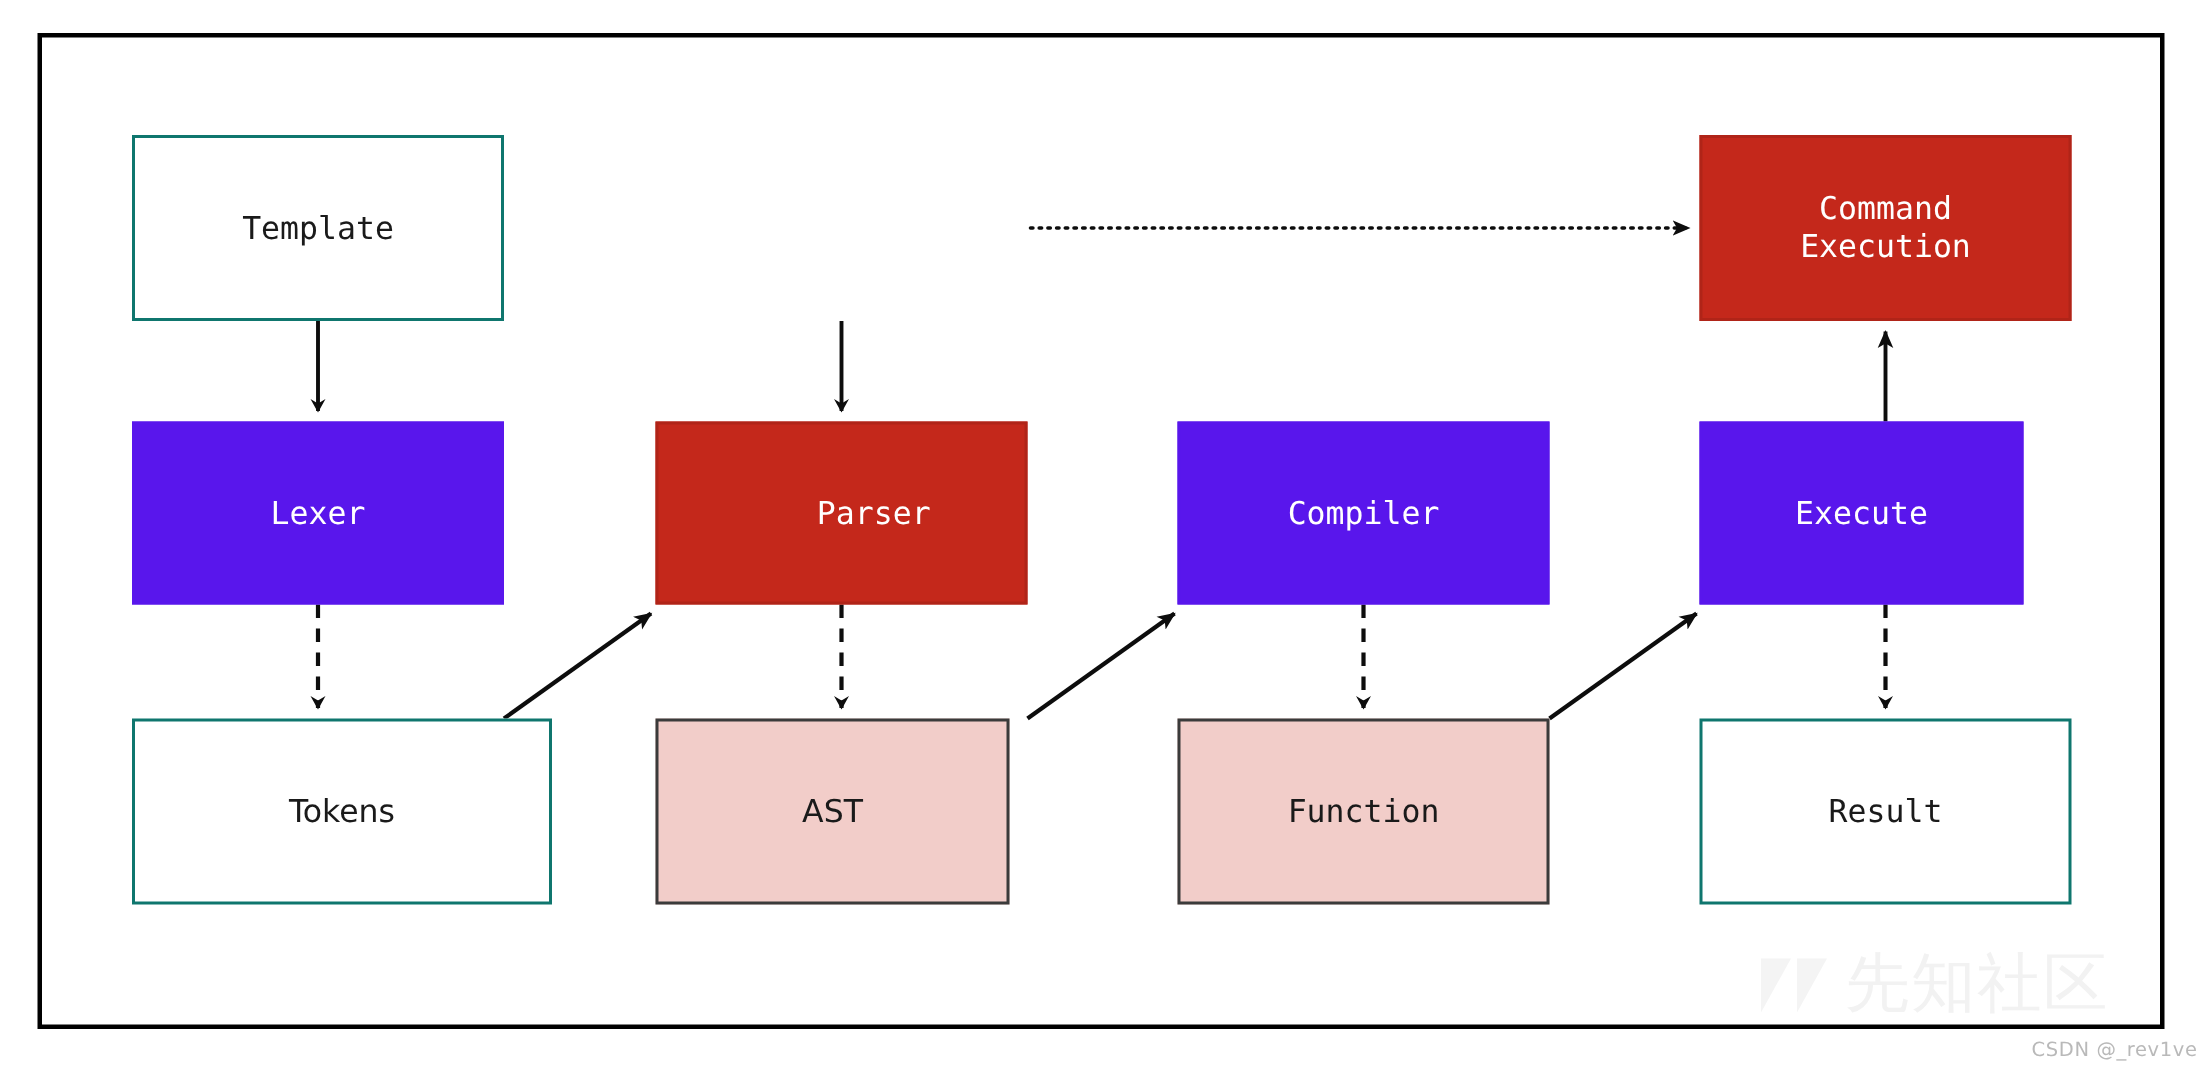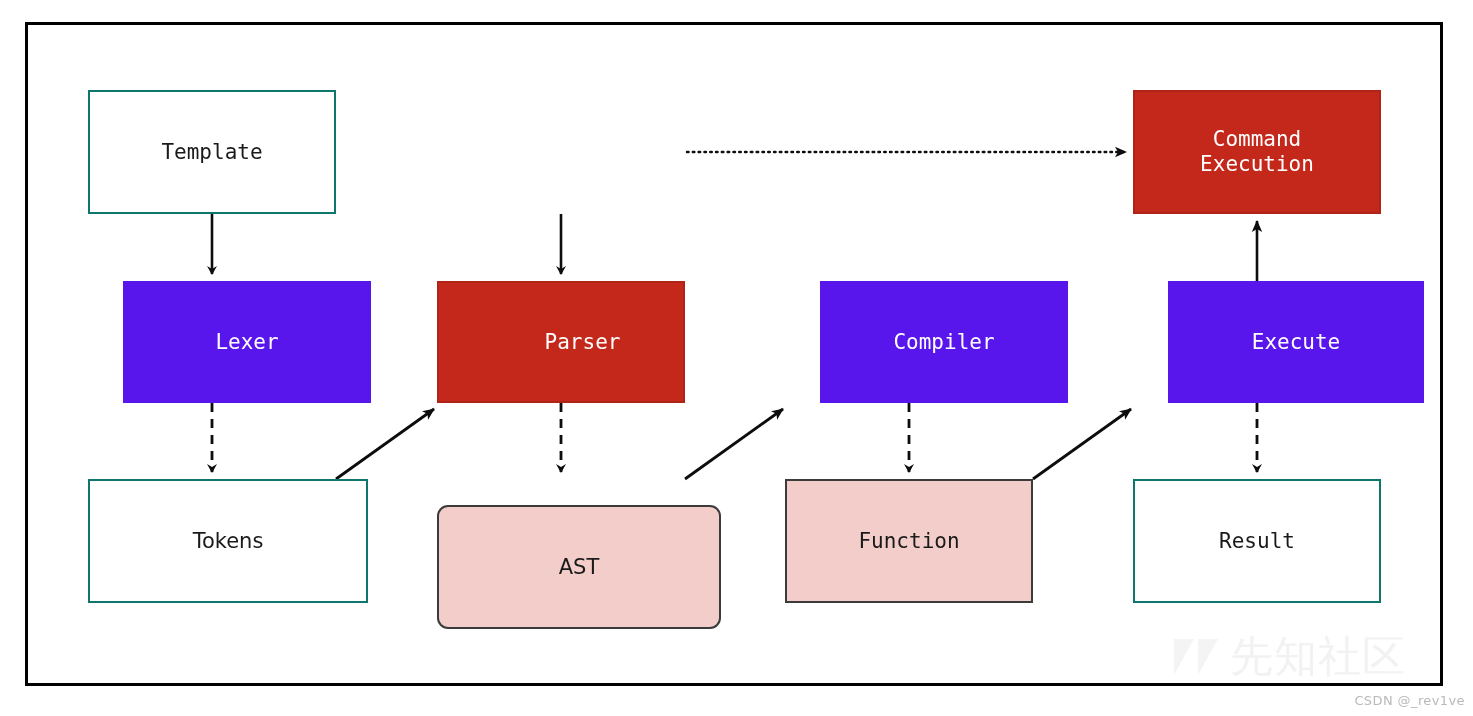--- a/index.html
+++ b/index.html
@@ -65,21 +65,20 @@
     background: #c4281b;
     border: 2px solid #b02418;
     color: #ffffff;
     font-size: 21px;
   }
   .style-purple {
     background: #5916ec;
     border: 2px solid #5916ec;
     color: #ffffff;
     font-size: 21px;
-    margin-left: 35px;
   }
   .style-pink {
     background: #f2cdc9;
     border: 2px solid #3b3b3b;
     color: #1a1a1a;
     font-size: 21px;
   }
 
   
   #watermark {
@@ -184,29 +183,29 @@
   </div>
 
   <div class="node style-red mono" style="left:437px; top:281px; width:248px; height:122px;padding-left:43px;">
     <span class="node-label">Parser</span>
   </div>
 
   <div class="node style-purple mono" style="left:785px; top:281px; width:248px; height:122px;">
     <span class="node-label">Compiler</span>
   </div>
 
-  <div class="node style-purple mono" style="left:1133px; top:281px; width:256px; height:122px;">
+  <div class="node style-purple mono" style="left:1133px; top:281px; width:216px; height:122px;">
     <span class="node-label">Execute</span>
   </div>
 
   <div class="node style-plain sans" style="left:88px;  top:479px; width:280px; height:124px;">
     <span class="node-label">Tokens</span>
   </div>
 
-  <div class="node style-pink sans" style="left:437px; top:505px; width:284px; height:124px;border-radius:11px;">
+  <div class="node style-pink sans" style="left:437px; top:479px; width:236px; height:124px;">
     <span class="node-label">AST</span>
   </div>
 
   <div class="node style-pink mono" style="left:785px; top:479px; width:248px; height:124px;">
     <span class="node-label">Function</span>
   </div>
 
   <div class="node style-plain mono" style="left:1133px; top:479px; width:248px; height:124px;">
     <span class="node-label">Result</span>
   </div>

